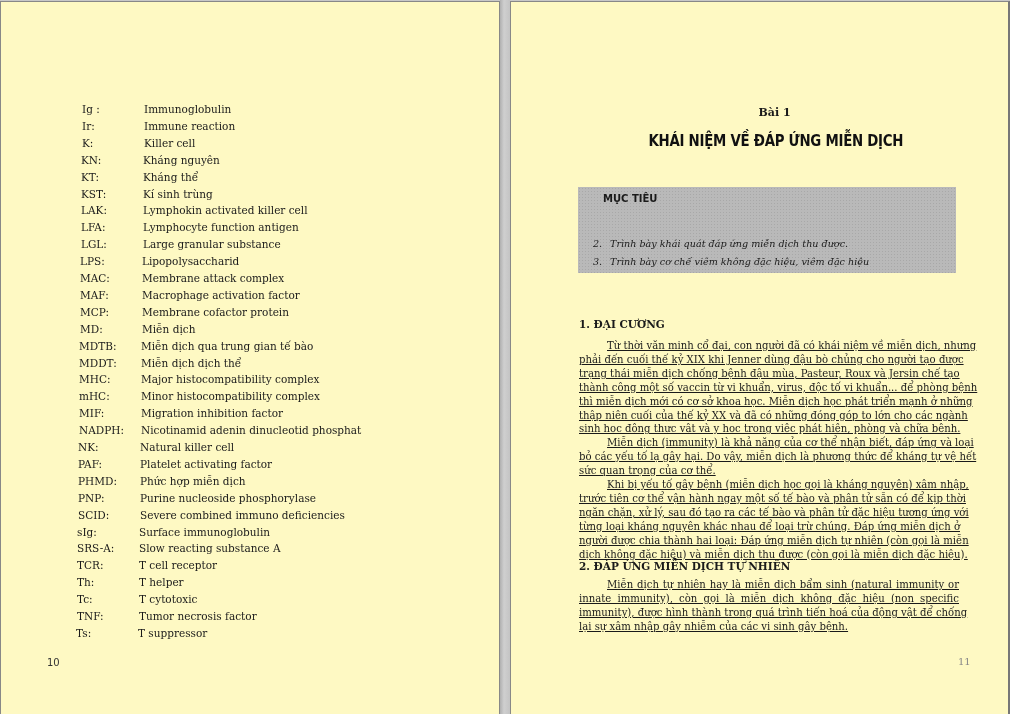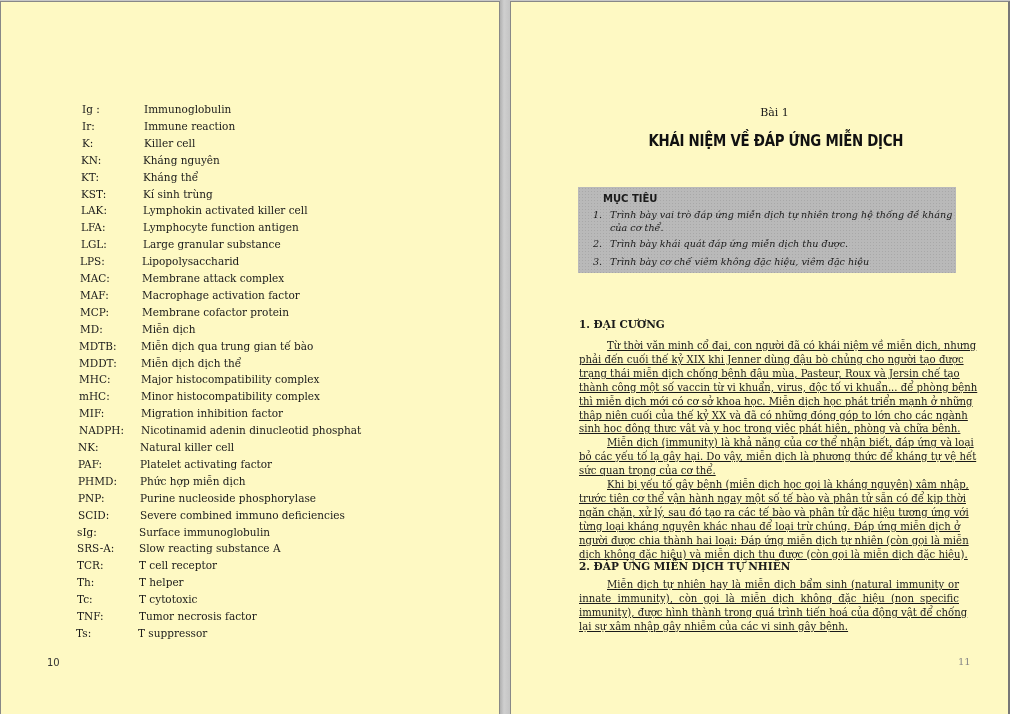--- a/index.html
+++ b/index.html
@@ -20,21 +20,21 @@
     .abbr-list { position: absolute; left: 0; top: 100px; width: 100%; }
     .abbr-row { position: absolute; height: 16px; font-size: 10.5px; white-space: nowrap; }
     .abbr-key { position: absolute; left: 0; width: 60px; }
     .abbr-val { position: absolute; left: 62px; }
 
     .page-num { position: absolute; font-family: "DejaVu Sans", sans-serif; font-size: 10px; color: #333; }
     .page-num.left { left: 46px; top: 655px; }
     .page-num.right { left: 447px; top: 654px; color: #888; font-family: "DejaVu Serif", serif; }
 
     
-    .lesson-label { position: absolute; top: 104px; left: 0; width: 100%; text-align: center; font-size: 11px; font-weight: normal; padding-left: 30px; box-sizing: border-box; }
+    .lesson-label { position: absolute; top: 104px; left: 0; width: 100%; text-align: center; font-size: 11px; font-weight: bold; padding-left: 30px; box-sizing: border-box; }
     .lesson-title { position: absolute; top: 130px; left: 0; width: 100%; text-align: center; font-family: "DejaVu Sans", sans-serif; font-weight: bold; font-size: 15.5px; letter-spacing: -0.3px; transform: scaleX(0.86); transform-origin: center; padding-left: 38px; box-sizing: border-box; color: #111; }
     .objectives {
       position: absolute; left: 67px; top: 185px; width: 378px; height: 86px;
       background: #b9b9b9;
       background-image: radial-gradient(#a8a8a8 0.6px, transparent 0.7px), radial-gradient(#cccccc 0.6px, transparent 0.7px);
       background-size: 3px 3px, 4px 4px; background-position: 0 0, 1px 2px;
     }
     .obj-heading { position: absolute; left: 5px; top: 6px; font-family: "DejaVu Sans", sans-serif; font-weight: bold; font-size: 10px; margin-left: 20px; }
     .obj-item { position: absolute; left: 15px; font-size: 9.6px; font-style: italic; line-height: 13px; width: 360px; }
     .obj-item .num { display: inline-block; width: 17px; font-style: italic; }
@@ -184,24 +184,20 @@
 </div>
 
 <div class="gutter"></div>
 
 <div class="page page-right">
   <div class="lesson-label">Bài 1</div>
   <div class="lesson-title">KHÁI NIỆM VỀ ĐÁP ỨNG MIỄN DỊCH</div>
 
   <div class="objectives">
     <div class="obj-heading">MỤC TIÊU</div>
-    <div class="obj-item" style="top:21px">
-      <span class="num">1.</span><span>Trình bày vai trò đáp ứng miễn dịch tự nhiên trong hệ thống đề kháng</span>
-      <span class="cont">của cơ thể.</span>
-    </div>
     <div class="obj-item" style="top:50px">
       <span class="num">2.</span><span>Trình bày khái quát đáp ứng miễn dịch thu được.</span>
     </div>
     <div class="obj-item" style="top:68px">
       <span class="num">3.</span><span>Trình bày cơ chế viêm không đặc hiệu, viêm đặc hiệu</span>
     </div>
   </div>
 
   <div class="section-h" style="top:316px">1. ĐẠI CƯƠNG</div>
   <div class="para" style="top:337px">

